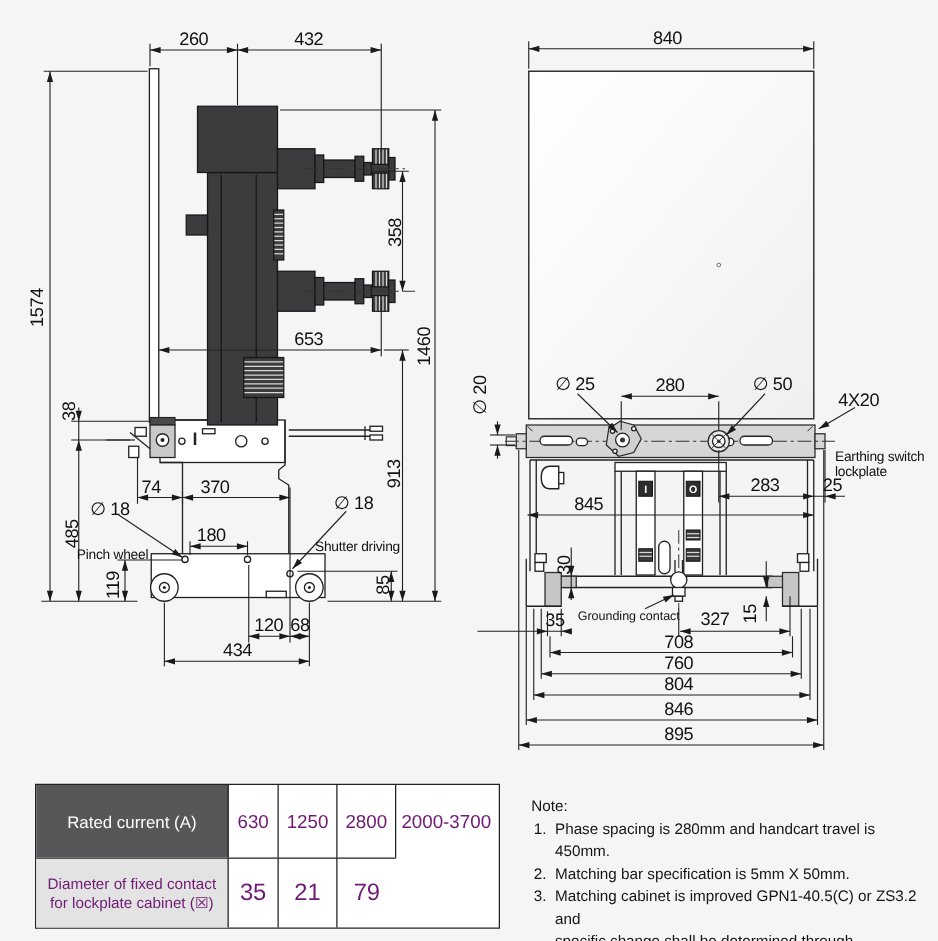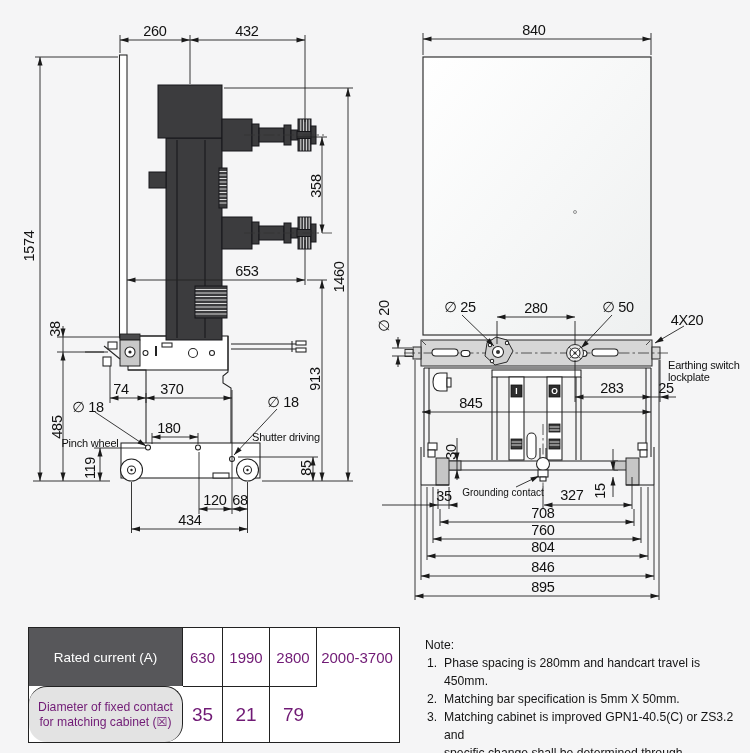--- a/index.html
+++ b/index.html
@@ -22,21 +22,21 @@
   .blk{fill:#3a3a3a;stroke:#111;stroke-width:0.8;}
   .btxt{font-size:8.5px;text-anchor:middle;fill:#fff;font-weight:bold;}
   
   .dtable{position:absolute;left:28px;top:627px;width:372px;border:1.6px solid #222;box-sizing:border-box;background:#fff;}
   .trow{display:grid;grid-template-columns:154px 40px 47px 47px 80px;}
   .cell{border-right:1.4px solid #222;display:flex;align-items:center;justify-content:center;box-sizing:border-box;color:#701a75;}
   .cell:last-child{border-right:none;}
   .hrow .cell{height:58px;font-size:15px;}
   .vrow .cell{height:56px;font-size:19px;border-top:1.4px solid #222;}
   .hcell{background:#57575a;color:#fff !important;font-size:13.5px !important;}
-  .lcell{background:#e3e3e3;font-size:12.2px !important;text-align:center;line-height:1.2;flex-direction:column;border-radius:18px;}
+  .lcell{background:#e3e3e3;font-size:12.2px !important;text-align:center;line-height:1.2;flex-direction:column;}
   
   .notes{position:absolute;left:425px;top:636px;width:322px;font-size:12.2px;color:#151515;line-height:18px;}
   .ntitle{}
   .nrow{display:flex;}
   .nnum{width:17px;flex:0 0 17px;text-align:left;margin-left:2px;}
 </style>
 </head>
 <body>
 
 <div id="page">
@@ -483,28 +483,28 @@
       <text class="dt" x="543" y="592">895</text>
     </g>
   </g>
 </svg>
 
 
 <div class="dtable">
   <div class="trow hrow">
     <div class="cell hcell">Rated current (A)</div>
     <div class="cell">630</div>
-    <div class="cell">1990</div>
+    <div class="cell">1250</div>
     <div class="cell">2800</div>
     <div class="cell">2000-3700</div>
   </div>
   <div class="trow vrow">
     <div class="cell lcell">
       <span>Diameter of fixed contact</span>
-      <span>for matching cabinet (☒)</span>
+      <span>for lockplate cabinet (☒)</span>
     </div>
     <div class="cell">35</div>
     <div class="cell">21</div>
     <div class="cell">79</div>
   </div>
 </div>
 
 
 <div class="notes">
   <div class="ntitle">Note:</div>

